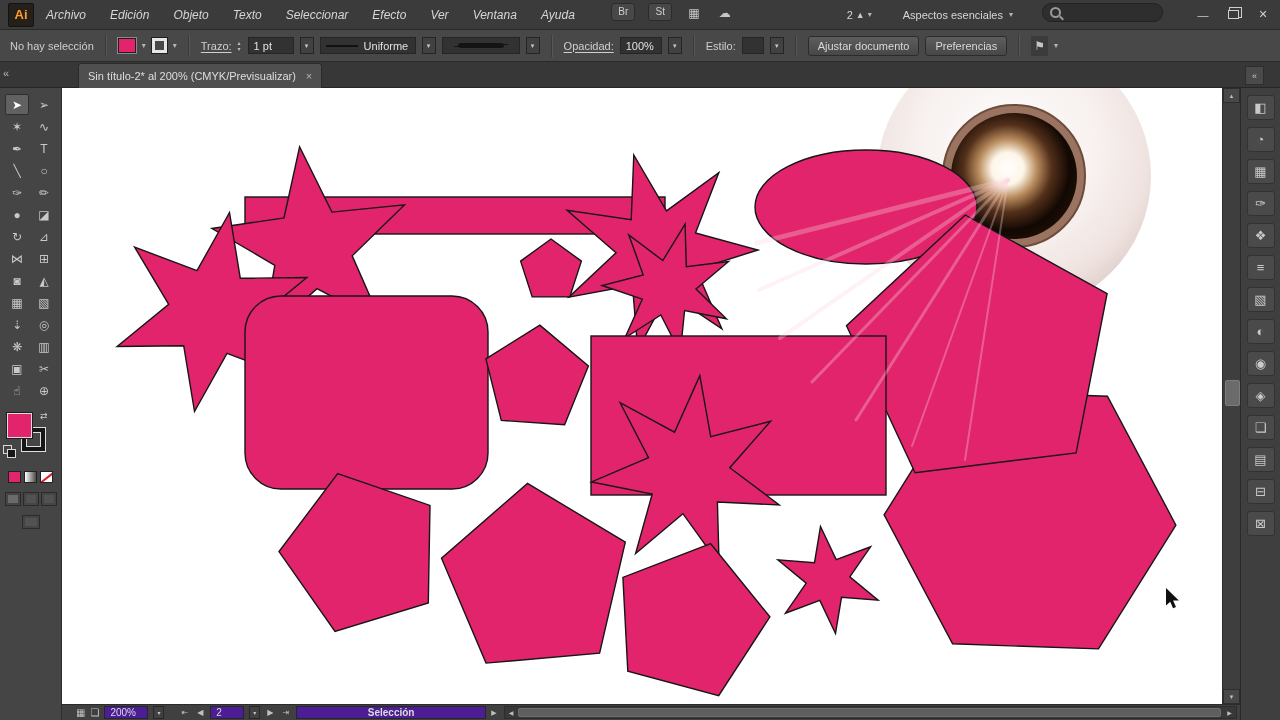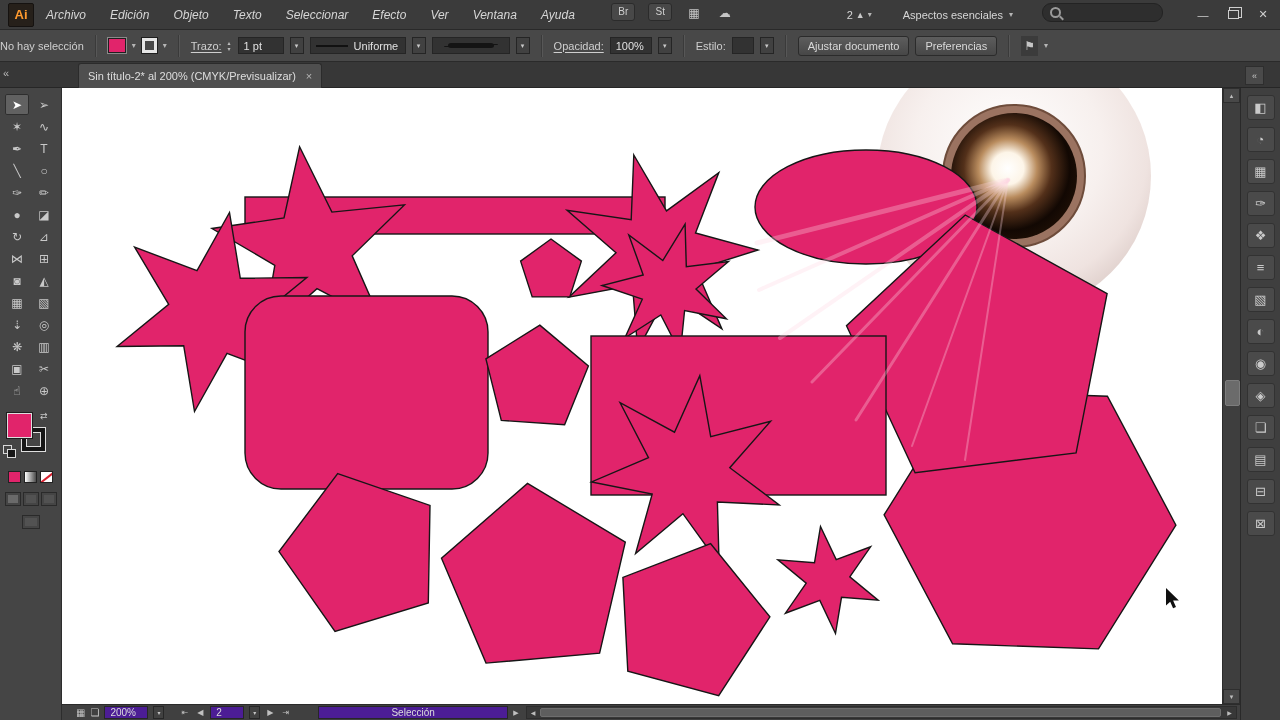--- a/index.html
+++ b/index.html
@@ -33,21 +33,21 @@
   .mag::after{content:'';position:absolute;width:5px;height:2px;background:#9a9a9a;
               transform:rotate(45deg);right:-5px;bottom:-3px;}
   .winbtns{display:flex;margin-left:12px;}
   .winbtn{width:30px;height:24px;display:flex;align-items:center;justify-content:center;
           color:#cfcfcf;font-size:11px;}
   .restore-glyph{width:9px;height:7px;border:1px solid #cfcfcf;box-shadow:2px -2px 0 0 #3b3b3b,2px -2px 0 1px #cfcfcf;}
 
   
   #controlbar{position:absolute;left:0;top:30px;width:1280px;height:32px;background:#484848;
               border-bottom:1px solid #2a2a2a;display:flex;align-items:center;font-size:11px;
-              color:#cfcfcf;gap:6px;box-sizing:border-box;white-space:nowrap;}
+              color:#cfcfcf;padding-left:10px;gap:6px;box-sizing:border-box;white-space:nowrap;}
   .sep{width:0;height:22px;border-left:1px solid #3a3a3a;border-right:1px solid #575757;margin:0 5px;}
   .swatch-fill{width:16px;height:13px;border:1px solid #1f1f1f;outline:1px solid #8a8a8a;}
   .stroke-box{width:9px;height:9px;background:#484848;border:3px solid #e6e6e6;outline:1px solid #1f1f1f;}
   .inset{background:#323232;border:1px solid #252525;height:17px;display:flex;align-items:center;
          padding:0 5px;color:#e0e0e0;box-sizing:border-box;}
   .ddbtn{width:14px;height:17px;background:#414141;border:1px solid #252525;display:flex;
          align-items:center;justify-content:center;font-size:7px;color:#c9c9c9;box-sizing:border-box;}
   .spin{display:flex;flex-direction:column;font-size:6px;line-height:6px;color:#bdbdbd;margin-right:1px;}
   .link{text-decoration:underline;text-underline-offset:2px;}
   .btn{height:20px;background:linear-gradient(#5d5d5d,#474747);border:1px solid #2b2b2b;border-radius:3px;
@@ -118,21 +118,21 @@
   
   #statusbar{position:absolute;left:62px;top:704px;width:1178px;height:16px;background:#404040;
              border-top:1px solid #2b2b2b;display:flex;align-items:center;font-size:10px;
              color:#c9c9c9;gap:5px;padding-left:14px;box-sizing:border-box;}
   .sb-icon{font-size:10px;color:#c0c0c0;}
   .sb-inset{background:#4c1d95;border:1px solid #272727;height:13px;display:flex;align-items:center;
             padding:0 5px;color:#dcdcdc;box-sizing:border-box;font-size:10px;}
   .sb-dd{width:11px;height:13px;background:#414141;border:1px solid #272727;display:flex;align-items:center;
          justify-content:center;font-size:6px;color:#c5c5c5;box-sizing:border-box;}
   .navbtn{font-size:8px;color:#c0c0c0;padding:0 2px;}
-  .status-inset{width:190px;justify-content:center;margin-left:22px;}
+  .status-inset{width:190px;justify-content:center;margin-left:0;font-weight:bold;}
   .flyout{font-size:7px;color:#c0c0c0;}
   .hscroll{flex:1;height:13px;background:#383838;border:1px solid #2d2d2d;margin:0 3px 0 2px;
            position:relative;display:flex;align-items:center;box-sizing:border-box;}
   .hs-btn{width:13px;text-align:center;font-size:6px;color:#bdbdbd;}
   .hs-left{position:absolute;left:0;}
   .hs-right{position:absolute;right:0;}
   .hs-thumb{position:absolute;left:13px;right:15px;top:1px;bottom:1px;background:#5e5e5e;
             border:1px solid #6e6e6e;border-radius:2px;}
 </style>
 </head>

